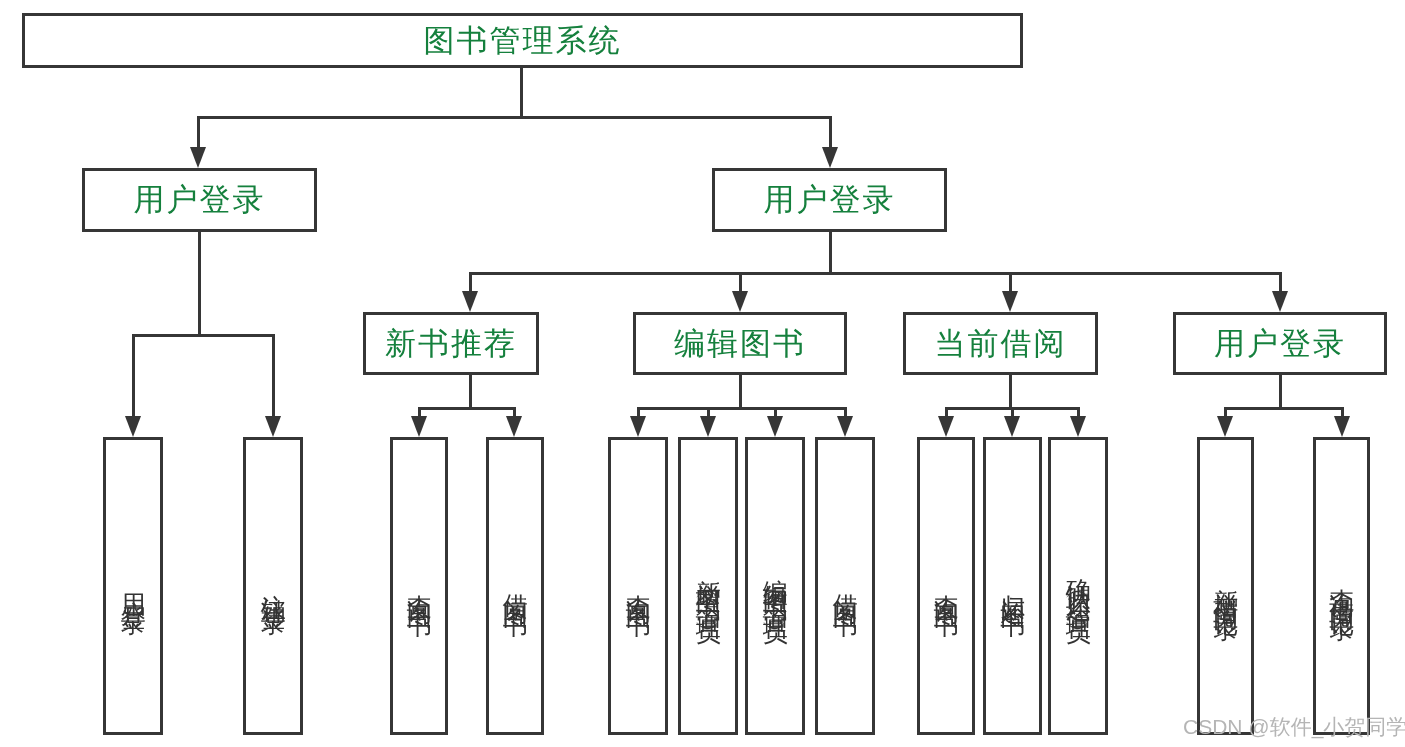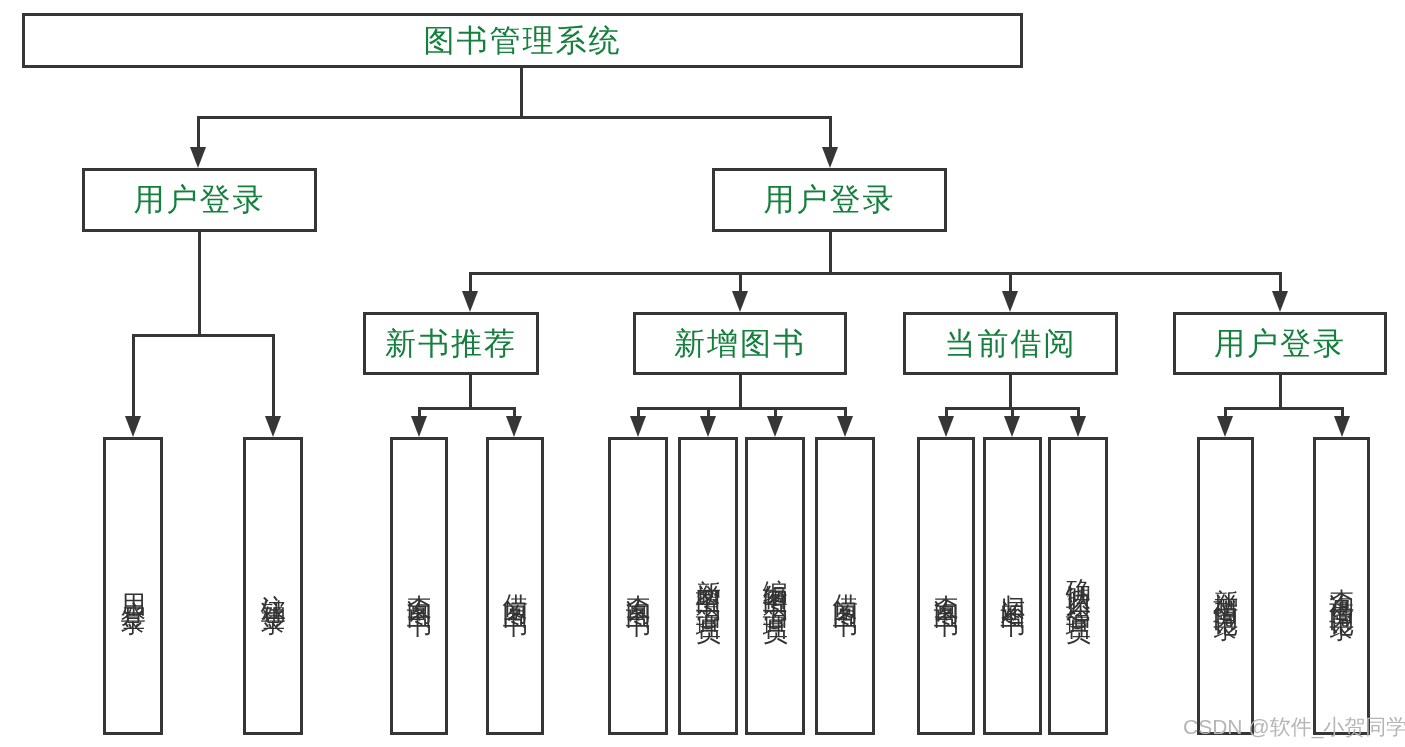--- a/index.html
+++ b/index.html
@@ -92,23 +92,23 @@
   <div class="ahead" style="left:732px;top:291px"></div>
   <div class="vline" style="left:1009px;top:272px;height:20px"></div>
   <div class="ahead" style="left:1002px;top:291px"></div>
   <div class="vline" style="left:1279px;top:272px;height:20px"></div>
   <div class="ahead" style="left:1272px;top:291px"></div>
 
   <div class="node" style="left:363px;top:312px;width:176px;height:63px">
     <span class="hlabel">新书推荐</span>
   </div>
   <div class="node" style="left:633px;top:312px;width:214px;height:63px">
-    <span class="hlabel">新增图书</span>
+    <span class="hlabel">编辑图书</span>
   </div>
-  <div class="node" style="left:903px;top:312px;width:215px;height:63px">
+  <div class="node" style="left:903px;top:312px;width:195px;height:63px">
     <span class="hlabel">当前借阅</span>
   </div>
   <div class="node" style="left:1173px;top:312px;width:214px;height:63px">
     <span class="hlabel">用户登录</span>
   </div>
 
   <div class="vline" style="left:469px;top:375px;height:34px"></div>
   <div class="hline" style="left:418px;top:407px;width:98px"></div>
   <div class="vline" style="left:418px;top:407px;height:11px"></div>
   <div class="ahead" style="left:411px;top:416px"></div>

